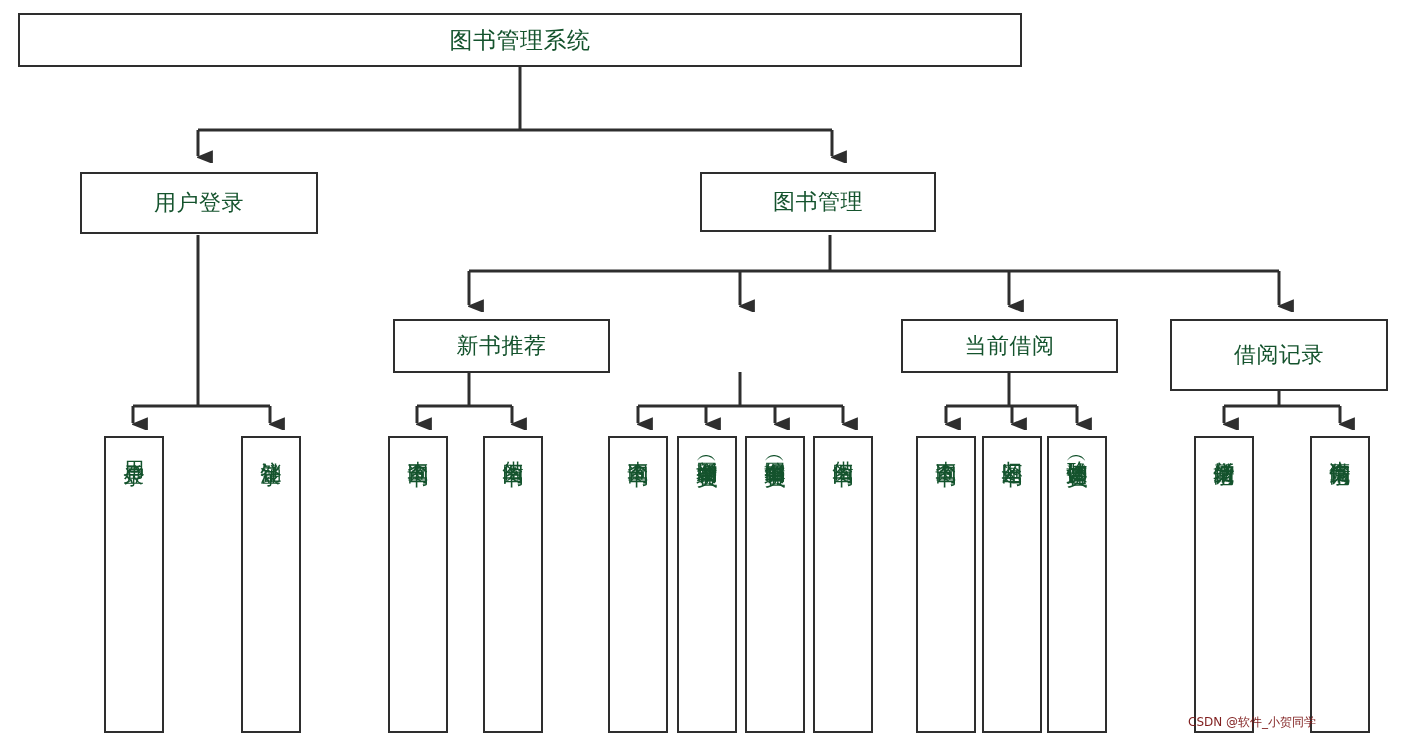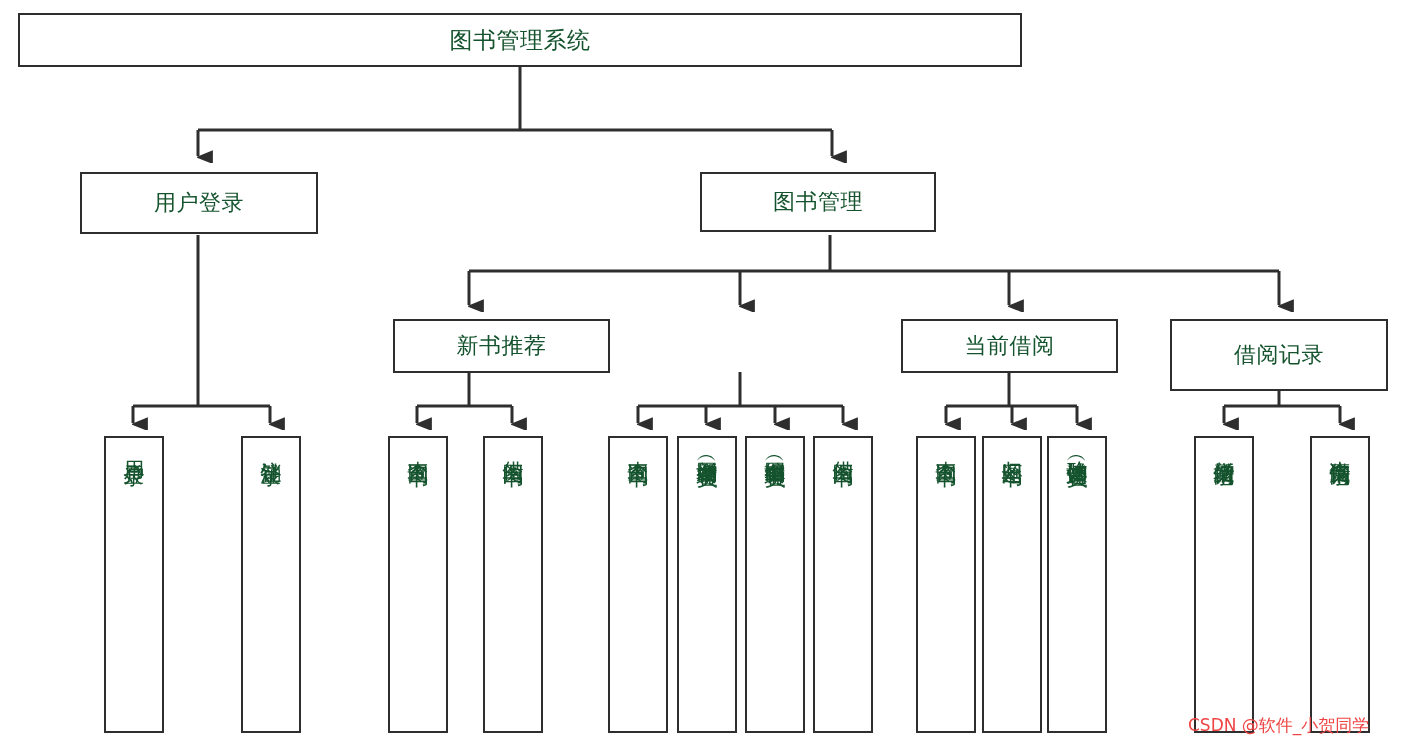--- a/index.html
+++ b/index.html
@@ -65,22 +65,22 @@
     max-height: 280px;
   }
   .node.vert.tall .label {
     max-height: 292px;
     letter-spacing: 1px;
   }
   #watermark {
     position: absolute;
     left: 1188px;
     top: 714px;
-    font-size: 17px;
-    color: #ef4444;
+    font-size: 12px;
+    color: #7f1d1d;
     white-space: nowrap;
     z-index: 5;
   }
 </style>
 </head>
 <body>
 
 <div id="canvas">
 
   <svg id="edges" viewBox="0 0 1405 747" xmlns="http://www.w3.org/2000/svg">

